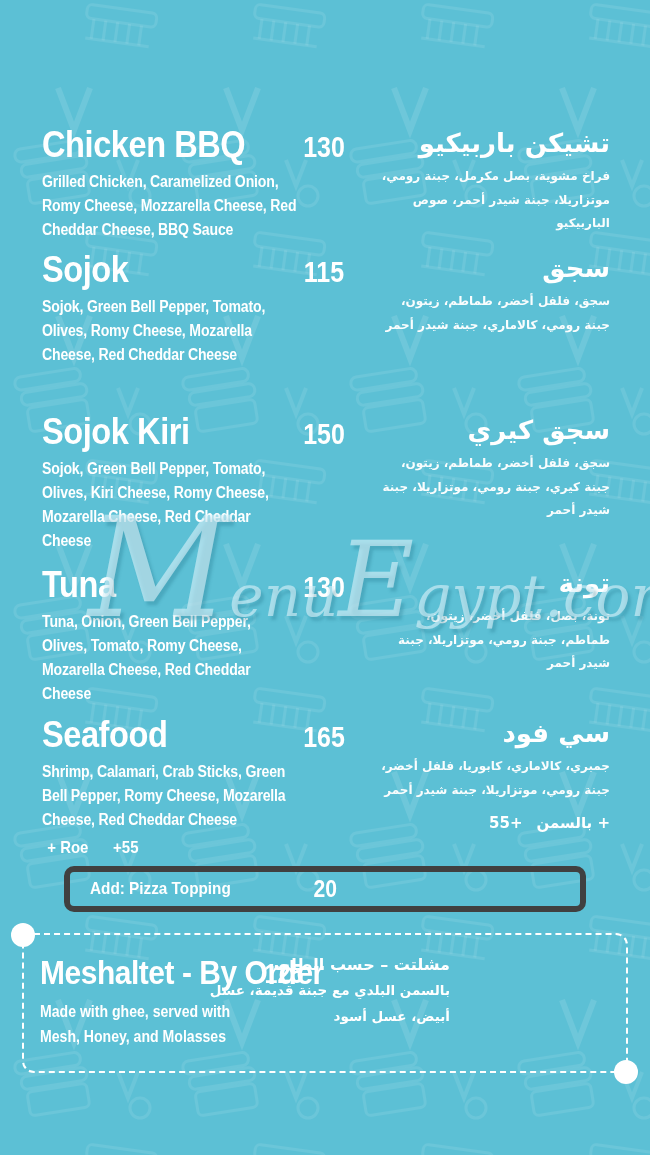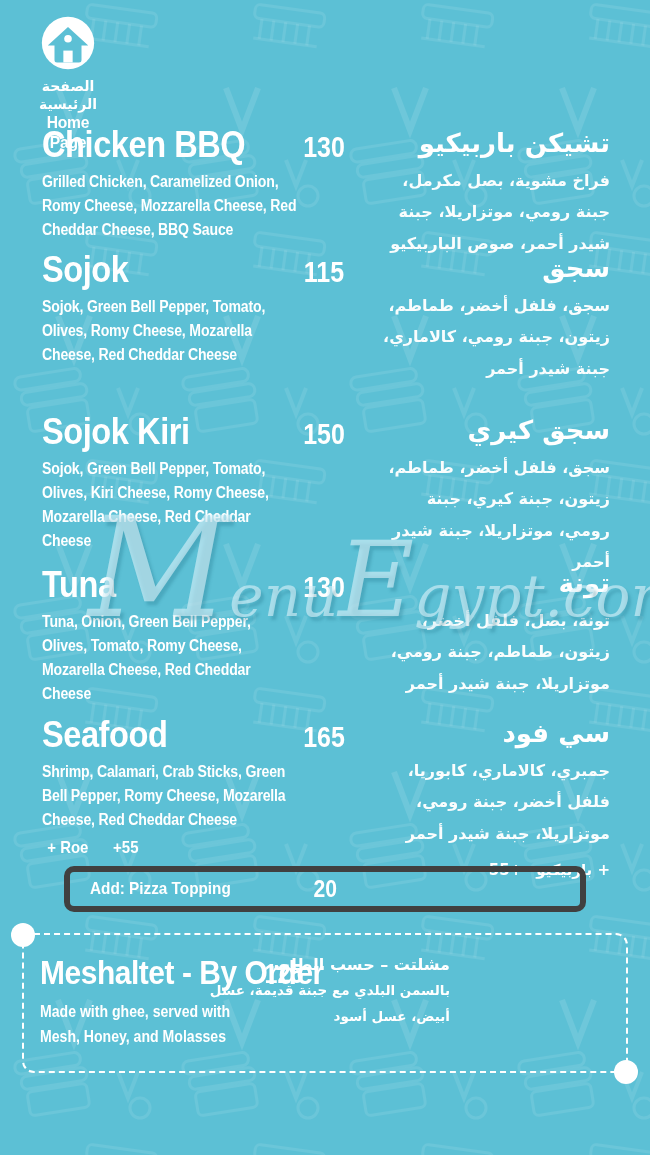--- a/index.html
+++ b/index.html
@@ -16,21 +16,21 @@
 
   
   .row{position:absolute;left:0;width:650px;}
   .en-block{position:absolute;left:42px;top:0;width:300px;transform:scaleX(.88);transform-origin:left top;}
   .en-title{font-size:37px;font-weight:bold;letter-spacing:-.5px;line-height:1.05;white-space:nowrap;}
   .en-desc{font-size:16px;font-weight:bold;letter-spacing:-.2px;line-height:1.5;margin-top:5px;width:292px;}
   .en-extra{display:flex;gap:28px;font-size:17px;font-weight:bold;margin-top:6px;padding-left:6px;}
   .price{position:absolute;left:282px;top:5px;width:84px;text-align:center;font-size:29px;font-weight:bold;transform:scaleX(.86);transform-origin:center top;}
   .ar-block{position:absolute;right:40px;top:2px;width:232px;direction:rtl;text-align:right;font-family:"DejaVu Sans",sans-serif;}
   .ar-title{font-size:26px;font-weight:bold;line-height:1.2;}
-  .ar-desc{font-size:16px;font-weight:bold;line-height:1.95;margin-top:6px;opacity:.97;}
+  .ar-desc{font-size:12px;font-weight:bold;line-height:1.95;margin-top:6px;opacity:.97;}
   .ar-extra{display:flex;gap:14px;font-size:15px;font-weight:bold;margin-top:12px;}
 
   
   .addbar{position:absolute;left:64px;top:866px;width:522px;height:46px;border:6px solid #404040;border-radius:10px;
           display:grid;grid-template-columns:1fr auto 1fr;align-items:center;padding:0 20px;box-sizing:border-box;}
   .addbar .a-en{font-weight:bold;font-size:17px;transform:scaleX(.9);transform-origin:left center;}
   .addbar .a-price{font-weight:bold;font-size:24px;transform:scaleX(.88);}
   .addbar .a-ar{font-family:"DejaVu Sans",sans-serif;font-weight:bold;font-size:16px;text-align:right;direction:rtl;}
 
   
@@ -81,30 +81,20 @@
           <circle cx="140" cy="196" r="10"></circle>
           <polyline points="118,160 128,186 138,160" stroke-width="4"></polyline>
         </g>
       </pattern>
     </defs>
     <rect width="650" height="1155" fill="url(#doodles)"></rect>
   </svg>
 
   <div class="content">
 
-    <div class="home">
-      <svg class="home-circle" viewBox="0 0 64 64" xmlns="http://www.w3.org/2000/svg">
-        <circle cx="32" cy="32" r="31" fill="#ffffff"></circle>
-        <path d="M32 13 L56 35 L48 35 L48 52 Q48 55 45 55 L19 55 Q16 55 16 52 L16 35 L8 35 Z" fill="#5cc0d5"></path>
-        <circle cx="32" cy="27" r="4.5" fill="#ffffff"></circle>
-        <rect x="26.5" y="41" width="11" height="14" fill="#ffffff"></rect>
-      </svg>
-      <div class="home-label-ar" dir="rtl">الصفحة الرئيسية</div>
-      <div class="home-label-en">Home Page</div>
-    </div>
 
     <div class="row" style="top:126px">
       <div class="en-block">
         <div class="en-title">Chicken BBQ</div>
         <div class="en-desc">Grilled Chicken, Caramelized Onion, Romy Cheese, Mozzarella Cheese, Red Cheddar Cheese, BBQ Sauce</div>
       </div>
       <div class="price">130</div>
       <div class="ar-block">
         <div class="ar-title">تشيكن باربيكيو</div>
         <div class="ar-desc">فراخ مشوية، بصل مكرمل، جبنة رومي، موتزاريلا، جبنة شيدر أحمر، صوص الباربيكيو</div>
@@ -154,21 +144,21 @@
         <div class="en-extra">
           <span>+ Roe</span>
           <span>+55</span>
         </div>
       </div>
       <div class="price">165</div>
       <div class="ar-block">
         <div class="ar-title">سي فود</div>
         <div class="ar-desc">جمبري، كالاماري، كابوريا، فلفل أخضر، جبنة رومي، موتزاريلا، جبنة شيدر أحمر</div>
         <div class="ar-extra">
-          <span>+ باربيكيو</span>
+          <span>+ بالسمن</span>
           <span>+55</span>
         </div>
       </div>
     </div>
 
     <div class="addbar">
       <div class="a-en">Add: Pizza Topping</div>
       <div class="a-price">20</div>
     </div>
 

